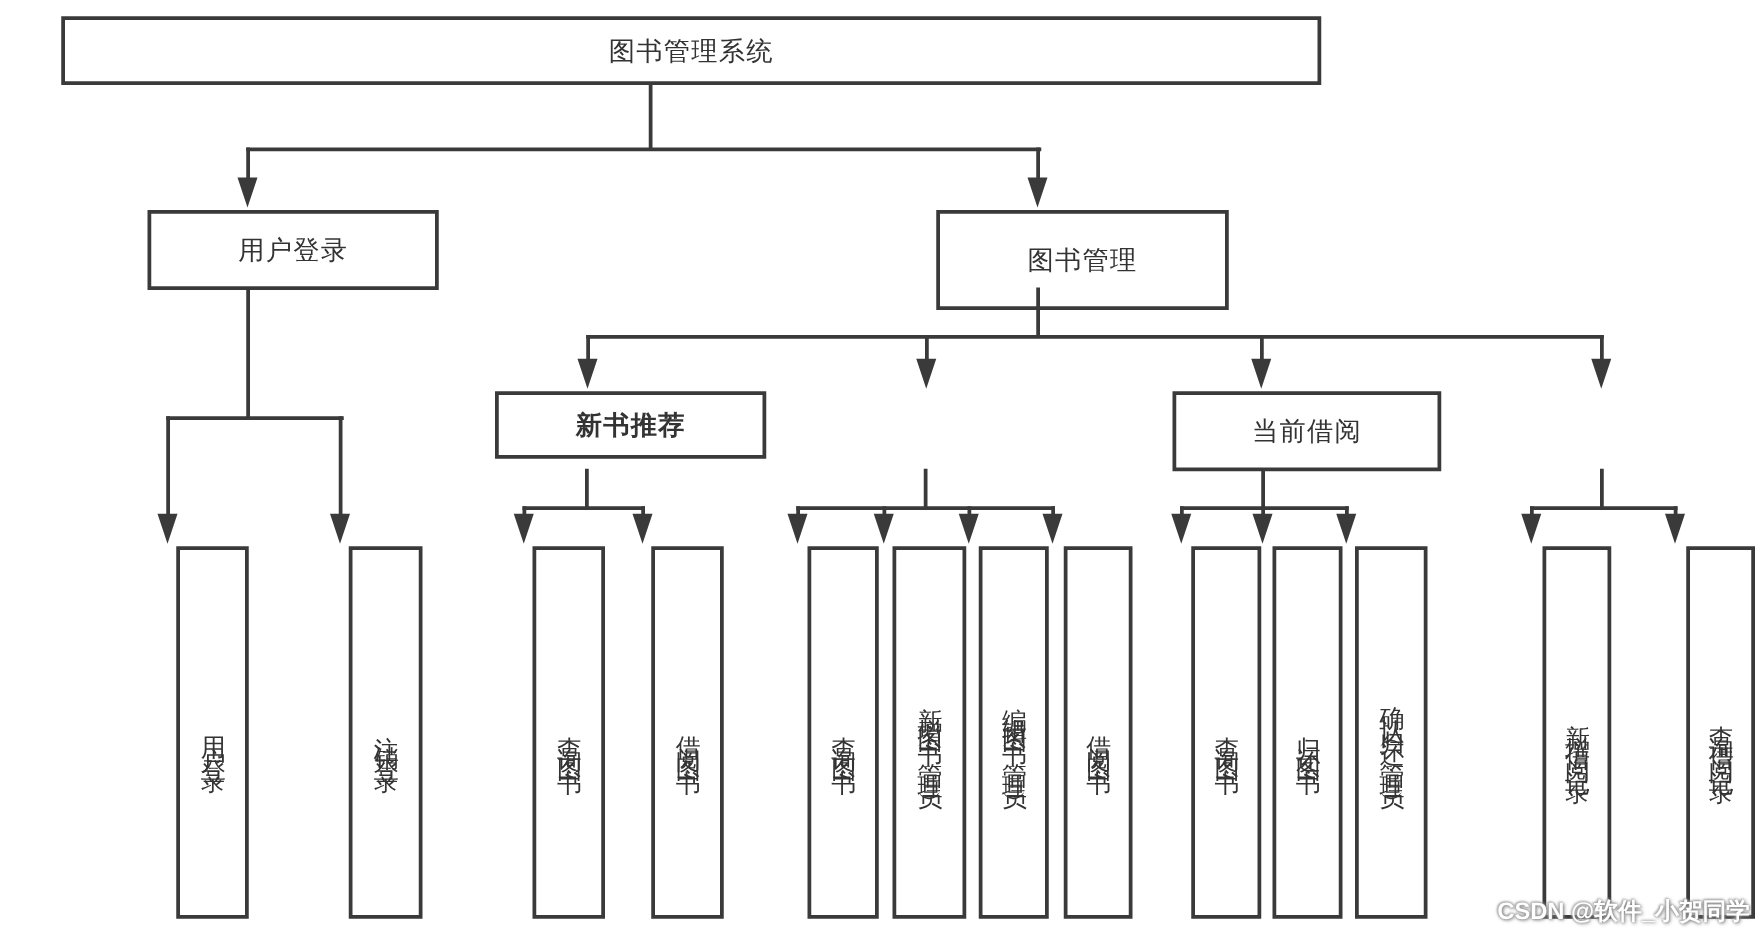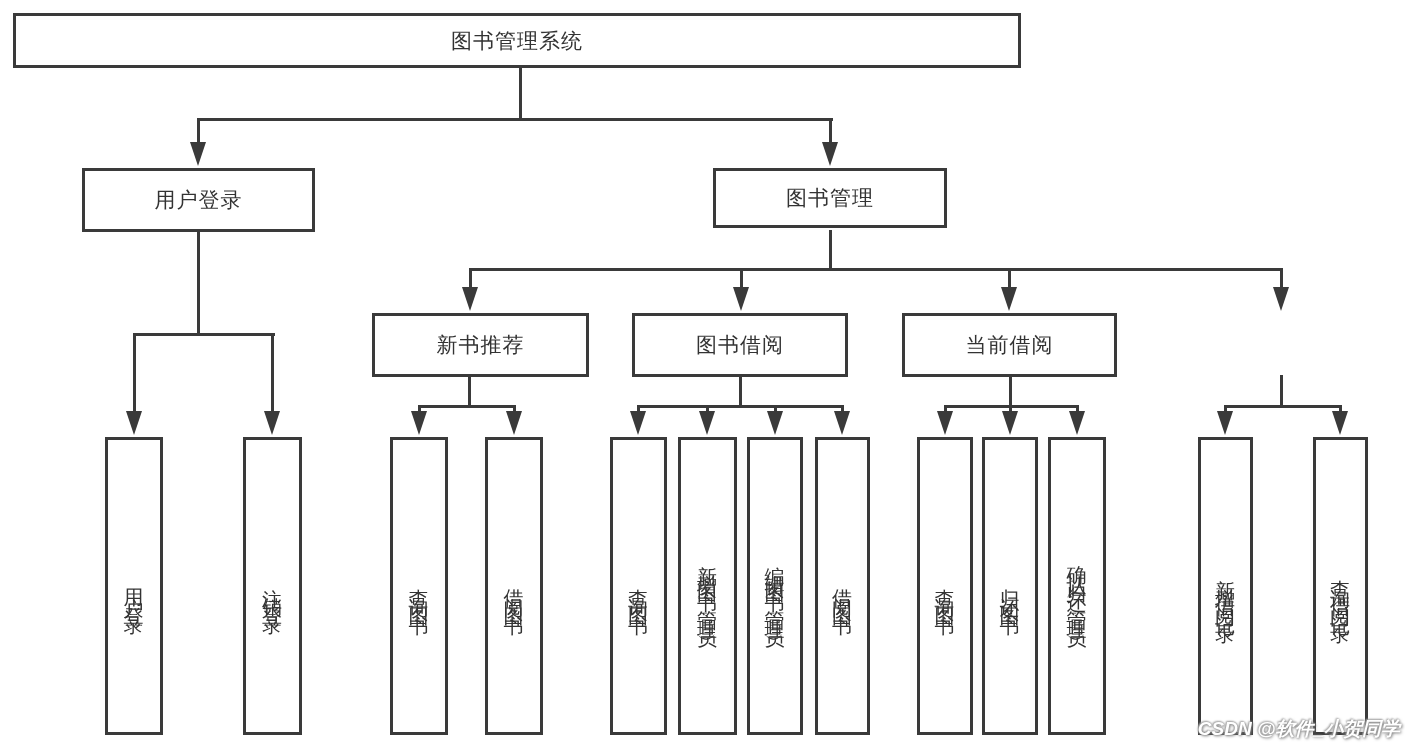--- a/index.html
+++ b/index.html
@@ -15,20 +15,21 @@
     position:absolute;
     box-sizing:border-box;
     border:3px solid #3a3a3a;
     background:#fff;
     display:flex;
     align-items:center;
     justify-content:center;
     font-size:21px;
     color:#333;
     letter-spacing:1px;
+    margin-left:36px;
   }
   .vbox{
     font-size:20px;
     letter-spacing:9px;
     writing-mode:vertical-rl;
     text-orientation:mixed;
     line-height:1.1;
     padding-top:9px;
   }
   .line{
@@ -44,21 +45,20 @@
   }
   .watermark{
     position:absolute;
     top:716px;right:5px;
     font-size:19px;
     font-weight:bold;
     color:#ffffff;
     text-shadow:0 0 2px #8f8f8f, 1px 1px 3px #7d7d7d, -1px -1px 2px #b5b5b5;
     z-index:10;
     white-space:nowrap;
-    font-style:italic;
   }
 </style>
 </head>
 <body>
 
 <div id="diagram">
 
   <div class="box" style="left:13px;top:13px;width:1008px;height:55px;">
     <span>图书管理系统</span>
   </div>
@@ -66,21 +66,21 @@
   <div class="line" style="left:519px;top:66px;width:3px;height:54px;"></div>
   <div class="line" style="left:197px;top:118px;width:636px;height:3px;"></div>
   <div class="line" style="left:197px;top:118px;width:3px;height:28px;"></div>
   <div class="line" style="left:829px;top:118px;width:3px;height:28px;"></div>
   <div class="arrow" style="left:190px;top:142px;"></div>
   <div class="arrow" style="left:822px;top:142px;"></div>
 
   <div class="box" style="left:82px;top:168px;width:233px;height:64px;">
     <span>用户登录</span>
   </div>
-  <div class="box" style="left:713px;top:168px;width:234px;height:60px;">
+  <div class="box" style="left:713px;top:168px;width:234px;height:80px;">
     <span>图书管理</span>
   </div>
 
   <div class="line" style="left:197px;top:230px;width:3px;height:105px;"></div>
   <div class="line" style="left:133px;top:333px;width:142px;height:3px;"></div>
   <div class="line" style="left:133px;top:333px;width:3px;height:80px;"></div>
   <div class="line" style="left:271px;top:333px;width:3px;height:80px;"></div>
   <div class="arrow" style="left:126px;top:411px;"></div>
   <div class="arrow" style="left:264px;top:411px;"></div>
 
@@ -88,25 +88,22 @@
   <div class="line" style="left:469px;top:268px;width:814px;height:3px;"></div>
   <div class="line" style="left:469px;top:268px;width:3px;height:21px;"></div>
   <div class="line" style="left:740px;top:268px;width:3px;height:21px;"></div>
   <div class="line" style="left:1008px;top:268px;width:3px;height:21px;"></div>
   <div class="line" style="left:1280px;top:268px;width:3px;height:21px;"></div>
   <div class="arrow" style="left:462px;top:287px;"></div>
   <div class="arrow" style="left:733px;top:287px;"></div>
   <div class="arrow" style="left:1001px;top:287px;"></div>
   <div class="arrow" style="left:1273px;top:287px;"></div>
 
-  <div class="box" style="left:372px;top:313px;width:217px;height:64px;">
+  <div class="box" style="left:360px;top:313px;width:217px;height:54px;font-weight:bold;">
     <span>新书推荐</span>
-  </div>
-  <div class="box" style="left:632px;top:313px;width:216px;height:64px;">
-    <span>图书借阅</span>
   </div>
   <div class="box" style="left:902px;top:313px;width:215px;height:64px;font-family:Liberation Serif, serif;">
     <span>当前借阅</span>
   </div>
 
   <div class="line" style="left:468px;top:375px;width:3px;height:32px;"></div>
   <div class="line" style="left:739px;top:375px;width:3px;height:32px;"></div>
   <div class="line" style="left:1009px;top:375px;width:3px;height:32px;"></div>
   <div class="line" style="left:1280px;top:375px;width:3px;height:32px;"></div>
   <div class="line" style="left:418px;top:405px;width:98px;height:3px;"></div>

